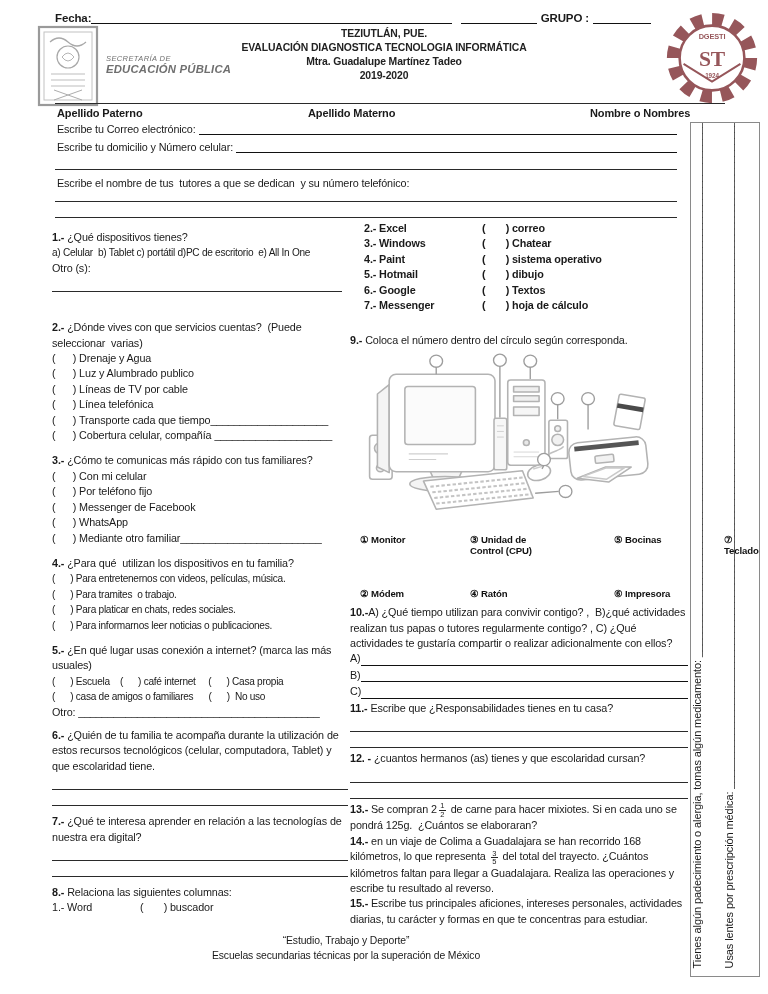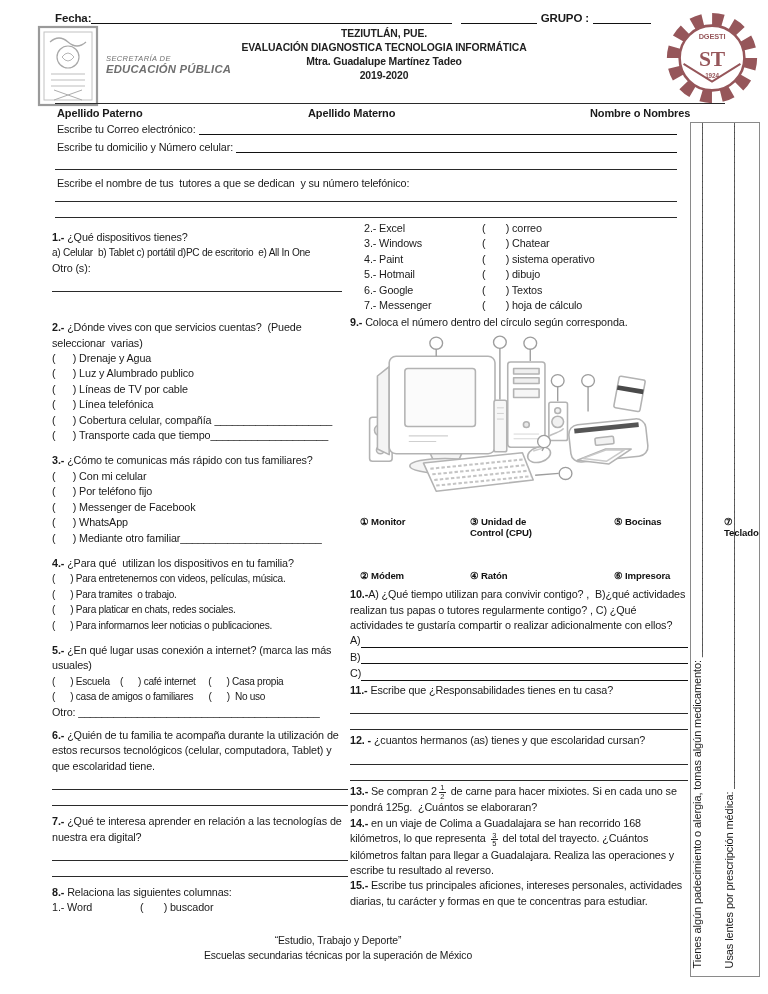--- a/index.html
+++ b/index.html
@@ -33,22 +33,22 @@
   .frac{display:inline-block;vertical-align:-4px;text-align:center;font-size:7.5px;line-height:7.5px;margin:0 2px;}
   .frac .fn{display:block;border-bottom:1px solid #222;padding:0 1.5px;}
   .frac .fd{display:block;}
   .lblgrid{display:grid;grid-template-columns:78px 112px 78px auto;padding-left:10px;
            font-weight:bold;font-size:9.6px;line-height:11px;row-gap:5px;margin:3px 0 6px 0;color:#111;gap:32px;}
   .lbl{white-space:pre-line;}
   
   .sidebox{left:690px;top:122px;width:68px;height:853px;border:1.2px solid #8a8a8a;overflow:hidden;}
   .vt{position:absolute;transform-origin:0 100%;transform:rotate(-90deg);white-space:nowrap;
       font-size:11px;letter-spacing:-0.1px;color:#1a1a1a;}
-  .footer{left:0;top:933px;width:676px;text-align:center;font-size:10.4px;line-height:15px;}
-  .mb12{margin-bottom:28px;} .mb10{margin-bottom:10px;} .mb8{margin-bottom:8px;} .mb6{margin-bottom:2px;}
+  .footer{left:8px;top:933px;width:676px;text-align:center;font-size:10.4px;line-height:15px;}
+  .mb12{margin-bottom:28px;} .mb10{margin-bottom:10px;} .mb8{margin-bottom:8px;} .mb6{margin-bottom:20px;font-weight:bold;}
 </style>
 </head>
 <body>
 
 <div class="page">
 
   <div class="abs fecha-row">
     <b>Fecha:</b>
     <span class="uline" style="flex:3.4"></span>
     <span style="width:9px"></span>
@@ -117,22 +117,22 @@
       <p class="pre">Otro (s):</p>
       <div class="ansline" style="width:290px"></div>
     </div>
 
     <div class="q mb10">
       <p><b class="pre">2.-</b><span class="pre"> ¿Dónde vives con que servicios cuentas?  (Puede seleccionar  varias)</span></p>
       <p class="item">(      ) Drenaje y Agua</p>
       <p class="item">(      ) Luz y Alumbrado publico</p>
       <p class="item">(      ) Líneas de TV por cable</p>
       <p class="item">(      ) Línea telefónica</p>
+      <p class="item">(      ) Transporte cada que tiempo____________________</p>
       <p class="item">(      ) Cobertura celular, compañía ____________________</p>
-      <p class="item">(      ) Transporte cada que tiempo____________________</p>
     </div>
 
     <div class="q mb10">
       <p><b class="pre">3.-</b><span class="pre"> ¿Cómo te comunicas más rápido con tus familiares?</span></p>
       <p class="item">(      ) Con mi celular</p>
       <p class="item">(      ) Por teléfono fijo</p>
       <p class="item">(      ) Messenger de Facebook</p>
       <p class="item">(      ) WhatsApp</p>
       <p class="item">(      ) Mediante otro familiar________________________</p>
     </div>

